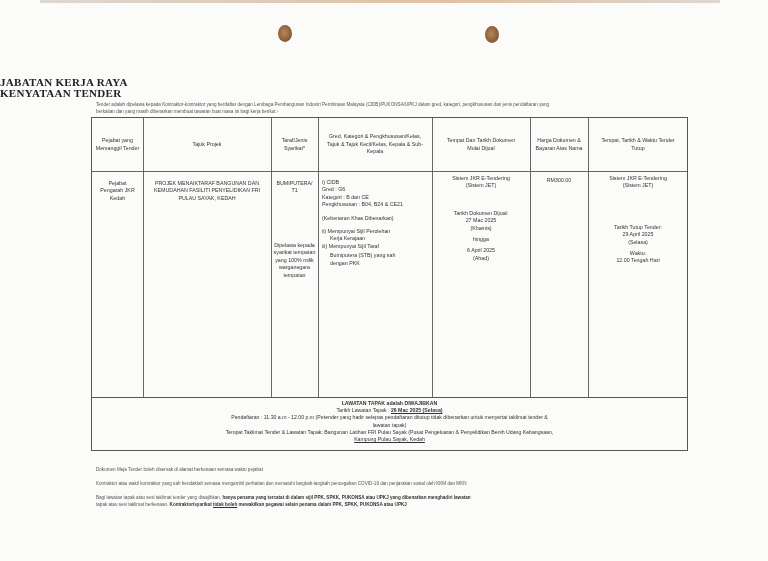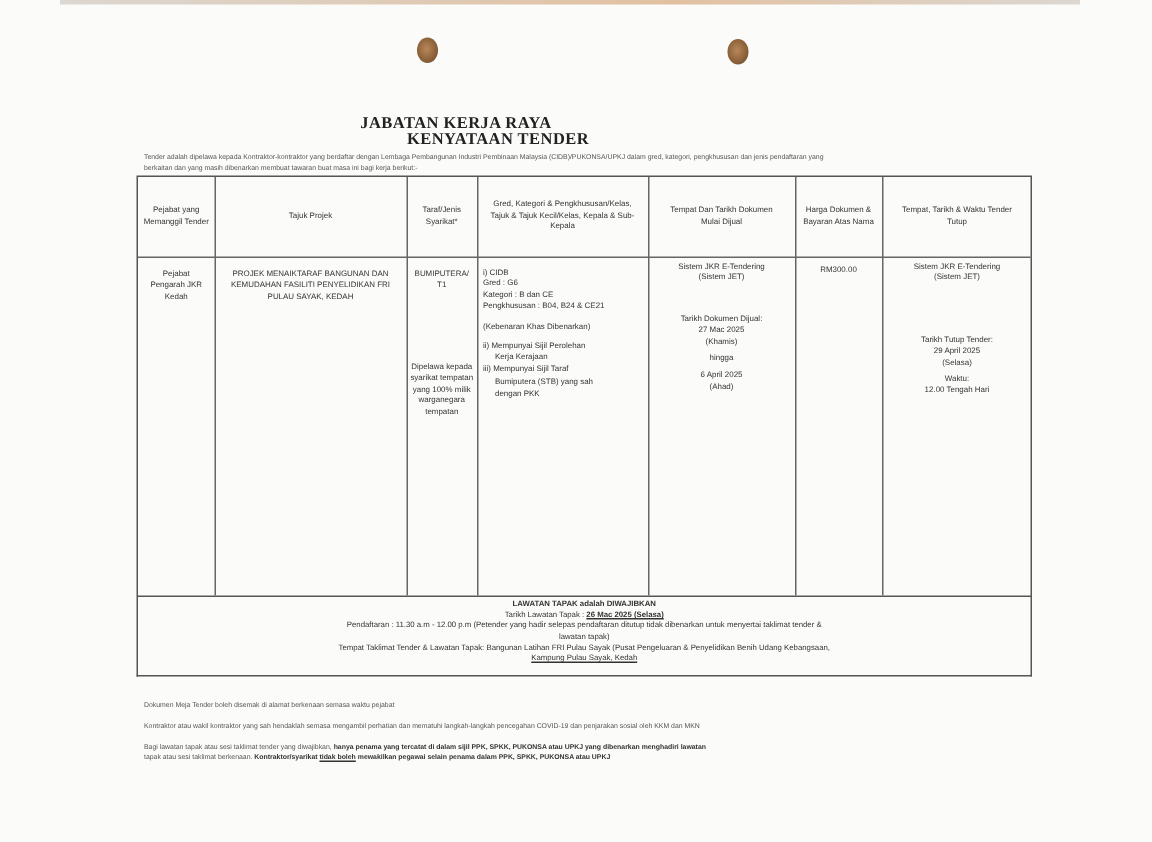--- a/index.html
+++ b/index.html
@@ -12,21 +12,21 @@
   .paper-top-shadow {
     position:absolute; left:40px; top:0; width:680px; height:3px;
     background:linear-gradient(90deg,#cfc8c0,#d6a77a 60%,#cfc8c0);
     opacity:.7;
   }
   .punch-hole {
     position:absolute; width:14px; height:17px; border-radius:50%;
     background:radial-gradient(ellipse at 45% 45%, #b8875a 0%, #8a6038 60%, #5a4028 100%);
   }
   .title {
-    position:absolute; left:0; width:608px; text-align:center;
+    position:absolute; left:0; width:608px; 
     font-family:"Liberation Serif", serif; font-weight:bold;
     font-size:11px; letter-spacing:.3px; color:#222;
   }
   .intro {
     position:absolute; left:96px; top:101px; width:600px;
     font-size:4.6px; line-height:7px; color:#555;
   }
   .tbl {
     position:absolute; left:91px; top:117px; width:597px; height:281px;
     border:1.2px solid #555; box-sizing:border-box;
@@ -49,21 +49,21 @@
   .b { font-weight:bold; color:#333; }
 </style>
 </head>
 <body>
 
 <div class="paper-top-shadow"></div>
 <div class="punch-hole" style="left:278px;top:25px;"></div>
 <div class="punch-hole" style="left:485px;top:26px;"></div>
 
 <div class="title" style="top:76px;">JABATAN KERJA RAYA</div>
-<div class="title" style="top:87px;margin-left:28px;">KENYATAAN TENDER</div>
+<div class="title" style="top:87px;">KENYATAAN TENDER</div>
 
 <div class="intro">
   <div>Tender adalah dipelawa kepada Kontraktor-kontraktor yang berdaftar dengan Lembaga Pembangunan Industri Pembinaan Malaysia (CIDB)/PUKONSA/UPKJ dalam gred, kategori, pengkhususan dan jenis pendaftaran yang</div>
   <div>berkaitan dan yang masih dibenarkan membuat tawaran buat masa ini bagi kerja berikut:-</div>
 </div>
 
 <div class="tbl">
   <div class="col-line" style="left:51px;"></div>
   <div class="col-line" style="left:179px;"></div>
   <div class="col-line" style="left:226px;"></div>

